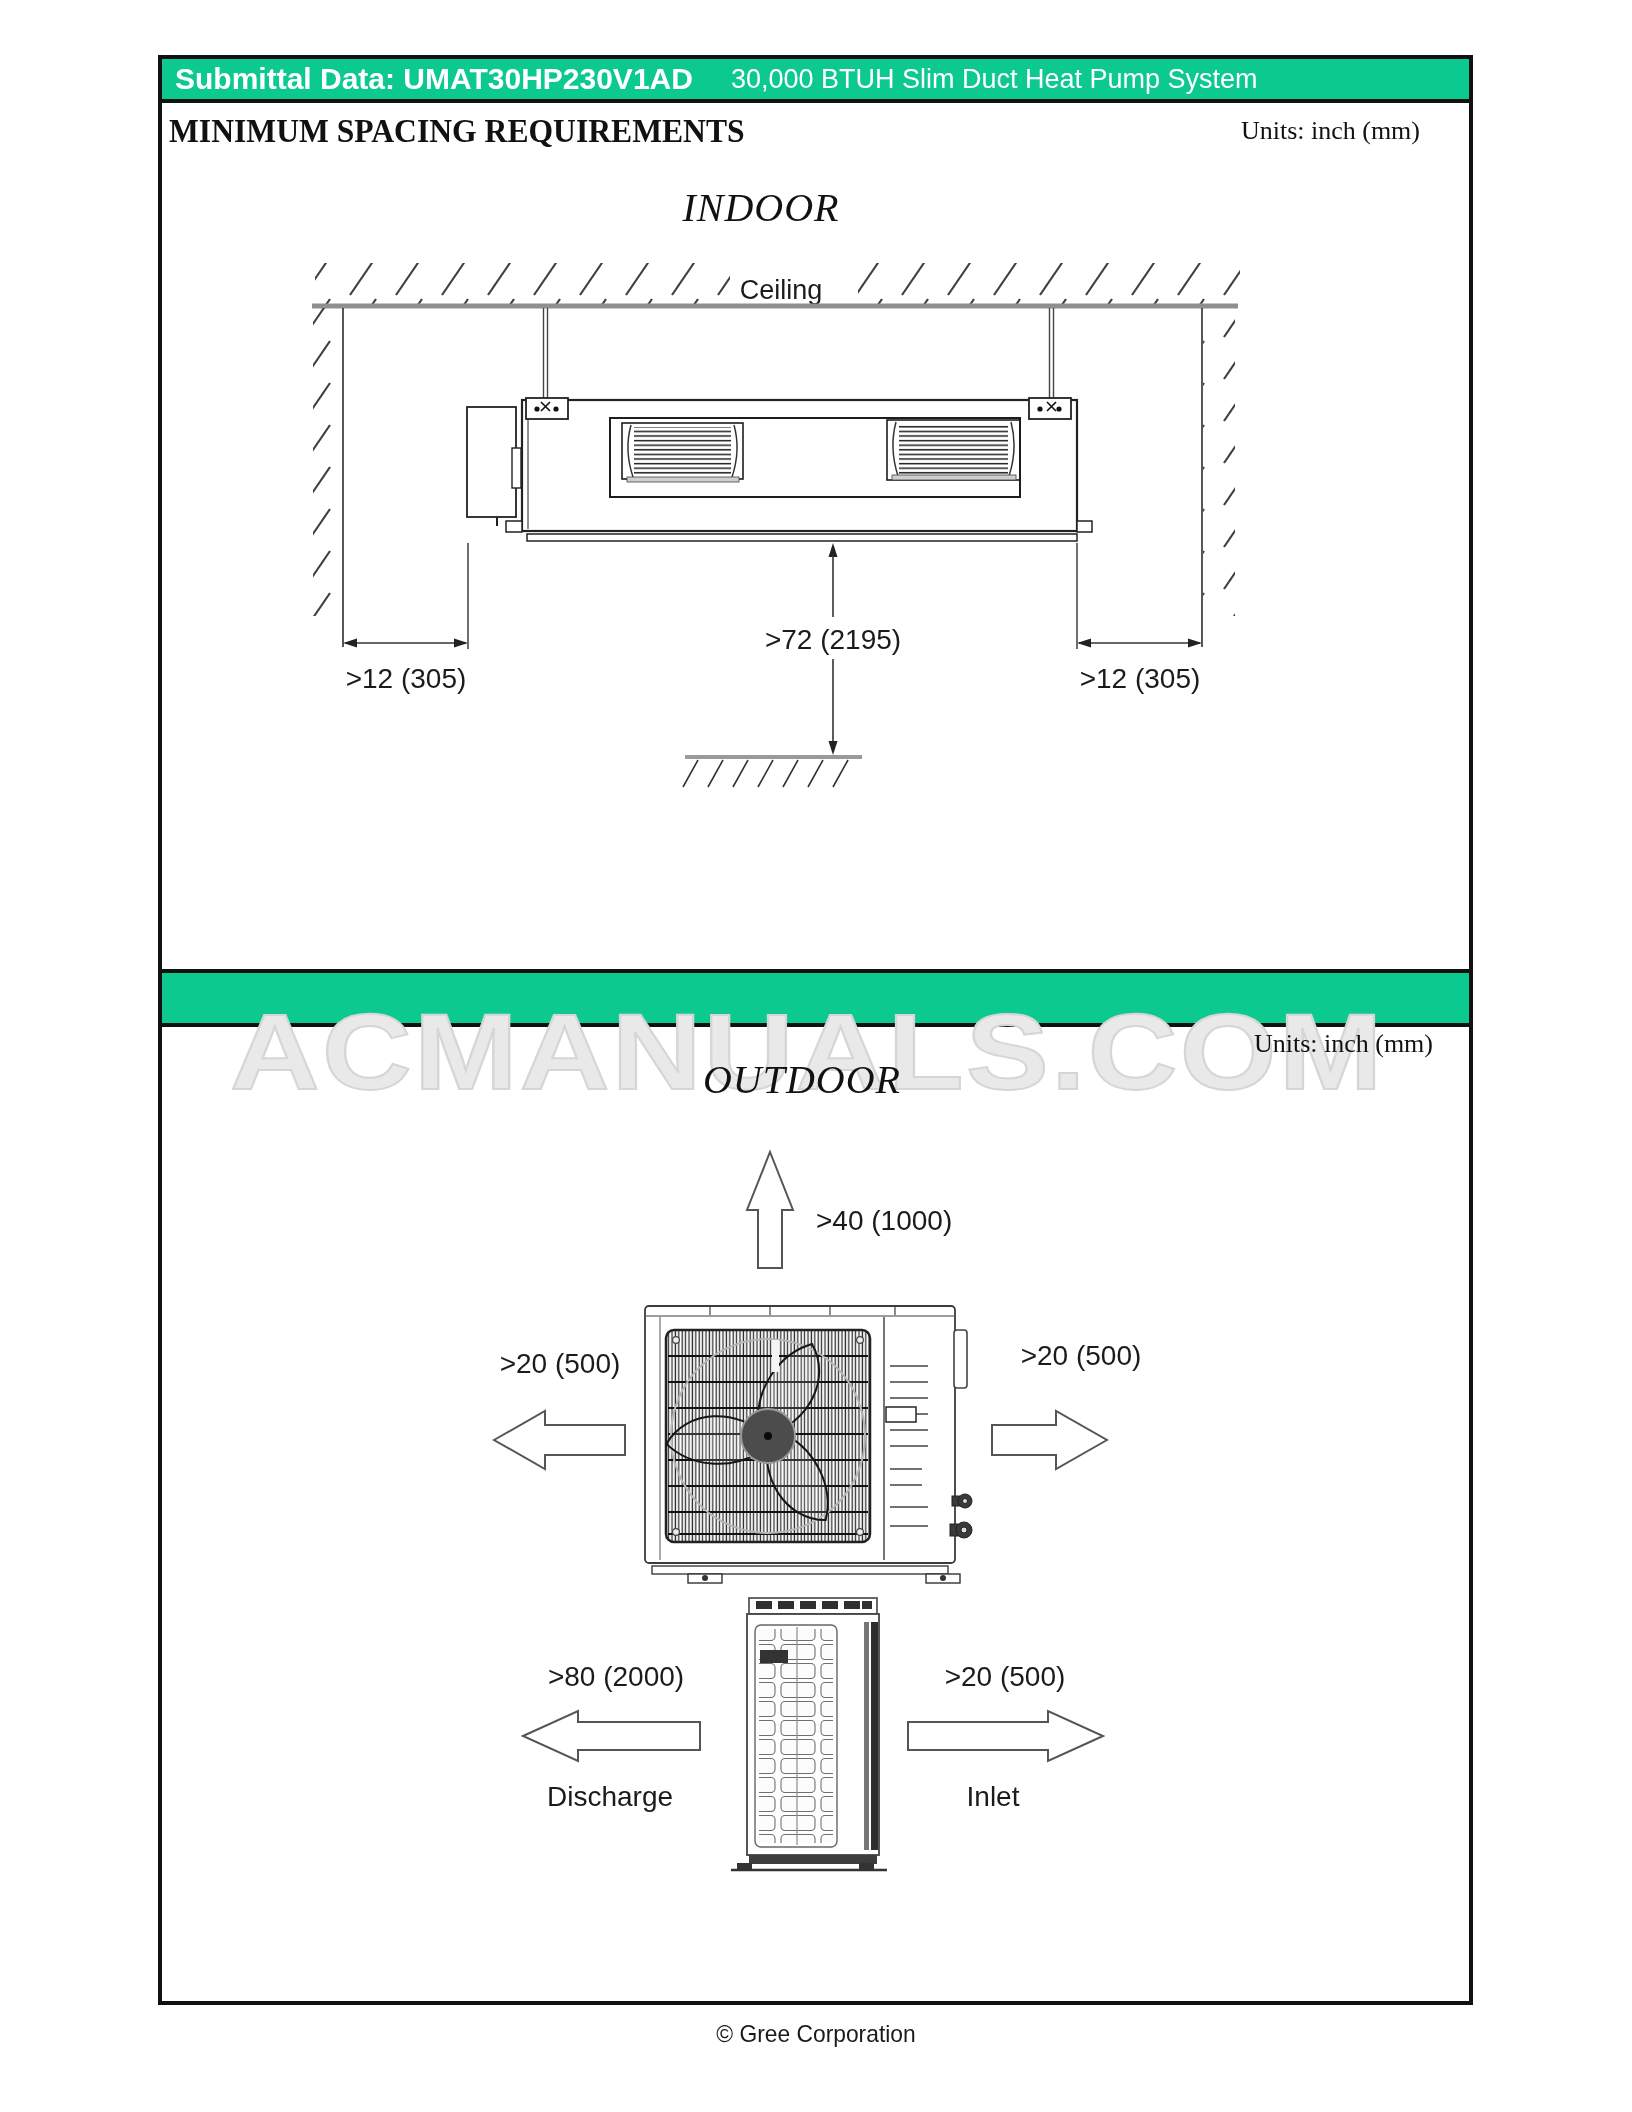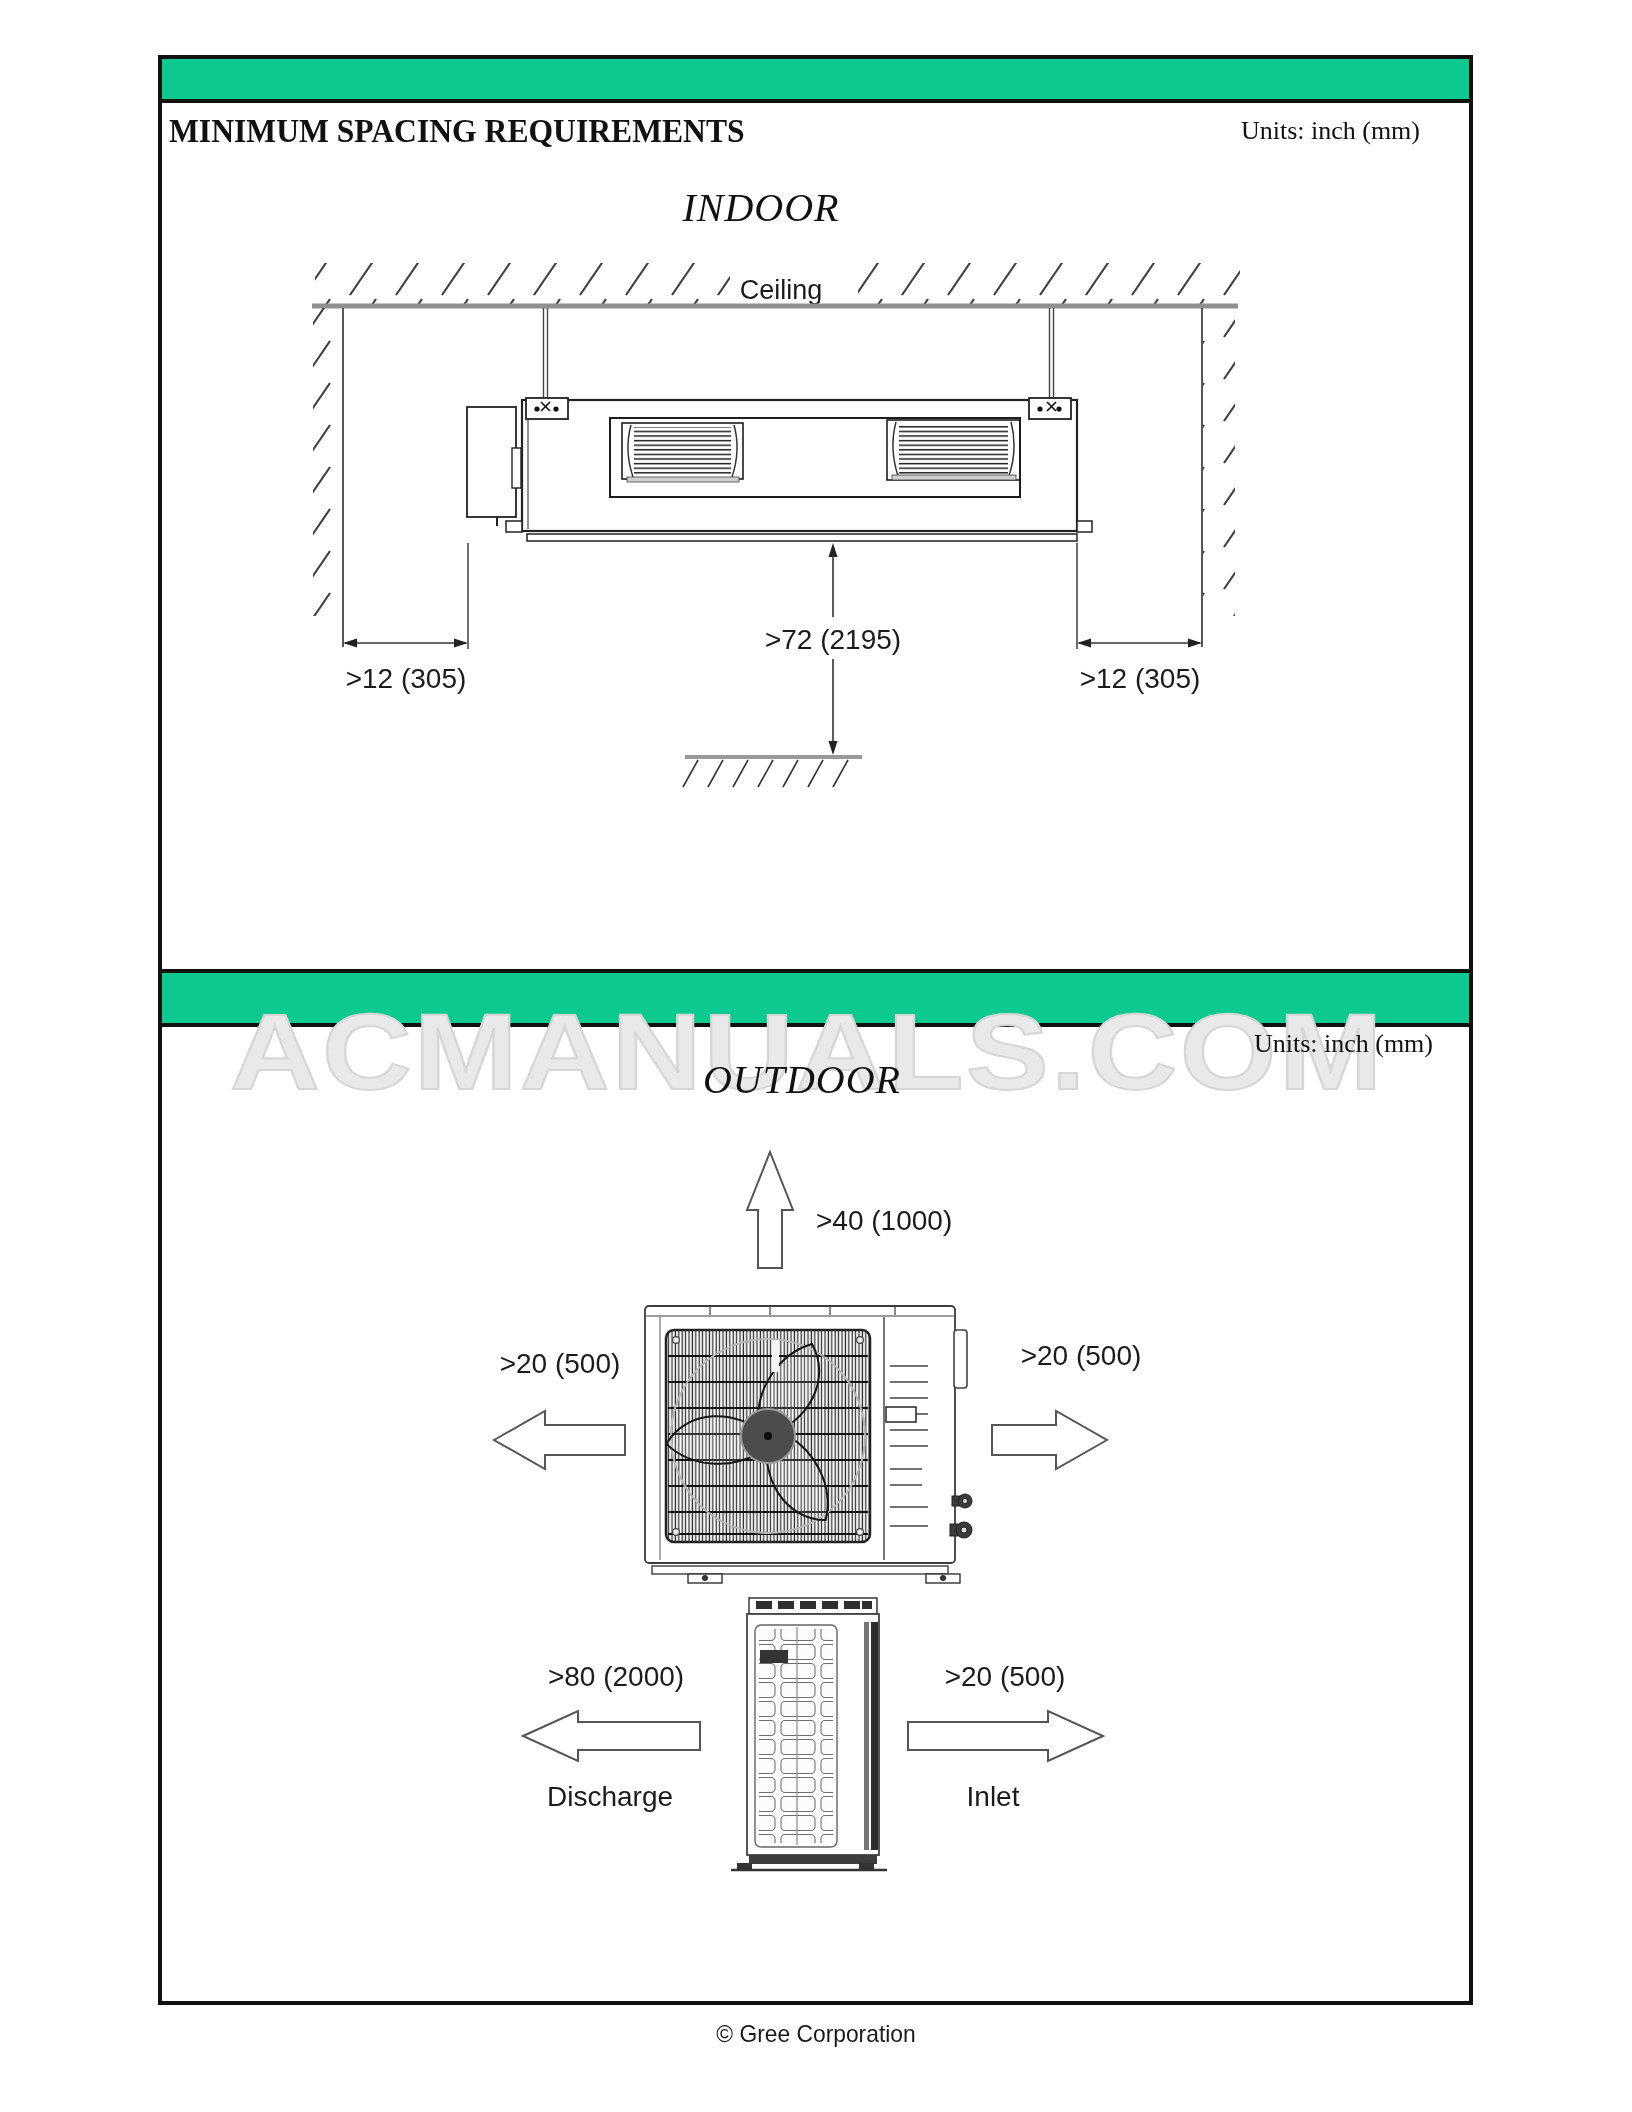--- a/index.html
+++ b/index.html
@@ -32,20 +32,22 @@
   .svg-label-sm{font-family:"Liberation Sans",sans-serif;font-size:27px;fill:#1b1b1d;}
 </style>
 </head>
 <body>
 
 <div id="page">
 
   <div class="abs frame"></div>
 
   <div class="abs header-bar" style="background: rgb(12, 201, 143);">
+    <span class="header-title">Submittal Data: UMAT30HP230V1AD</span>
+    <span class="header-subtitle">30,000 BTUH Slim Duct Heat Pump System</span>
   </div>
 
   <div class="abs section-title">MINIMUM SPACING REQUIREMENTS</div>
   <div class="abs units-note units-indoor">Units: inch (mm)</div>
   <div class="abs zone-heading indoor-heading">INDOOR</div>
 
   <svg class="abs indoor-svg" width="940" height="550" viewBox="0 0 940 550">
     <defs>
       <pattern id="hatch" width="46" height="42" patternUnits="userSpaceOnUse">
         <line x1="4" y1="40" x2="30" y2="2" stroke="#3f3f3f" stroke-width="2.2"></line>

